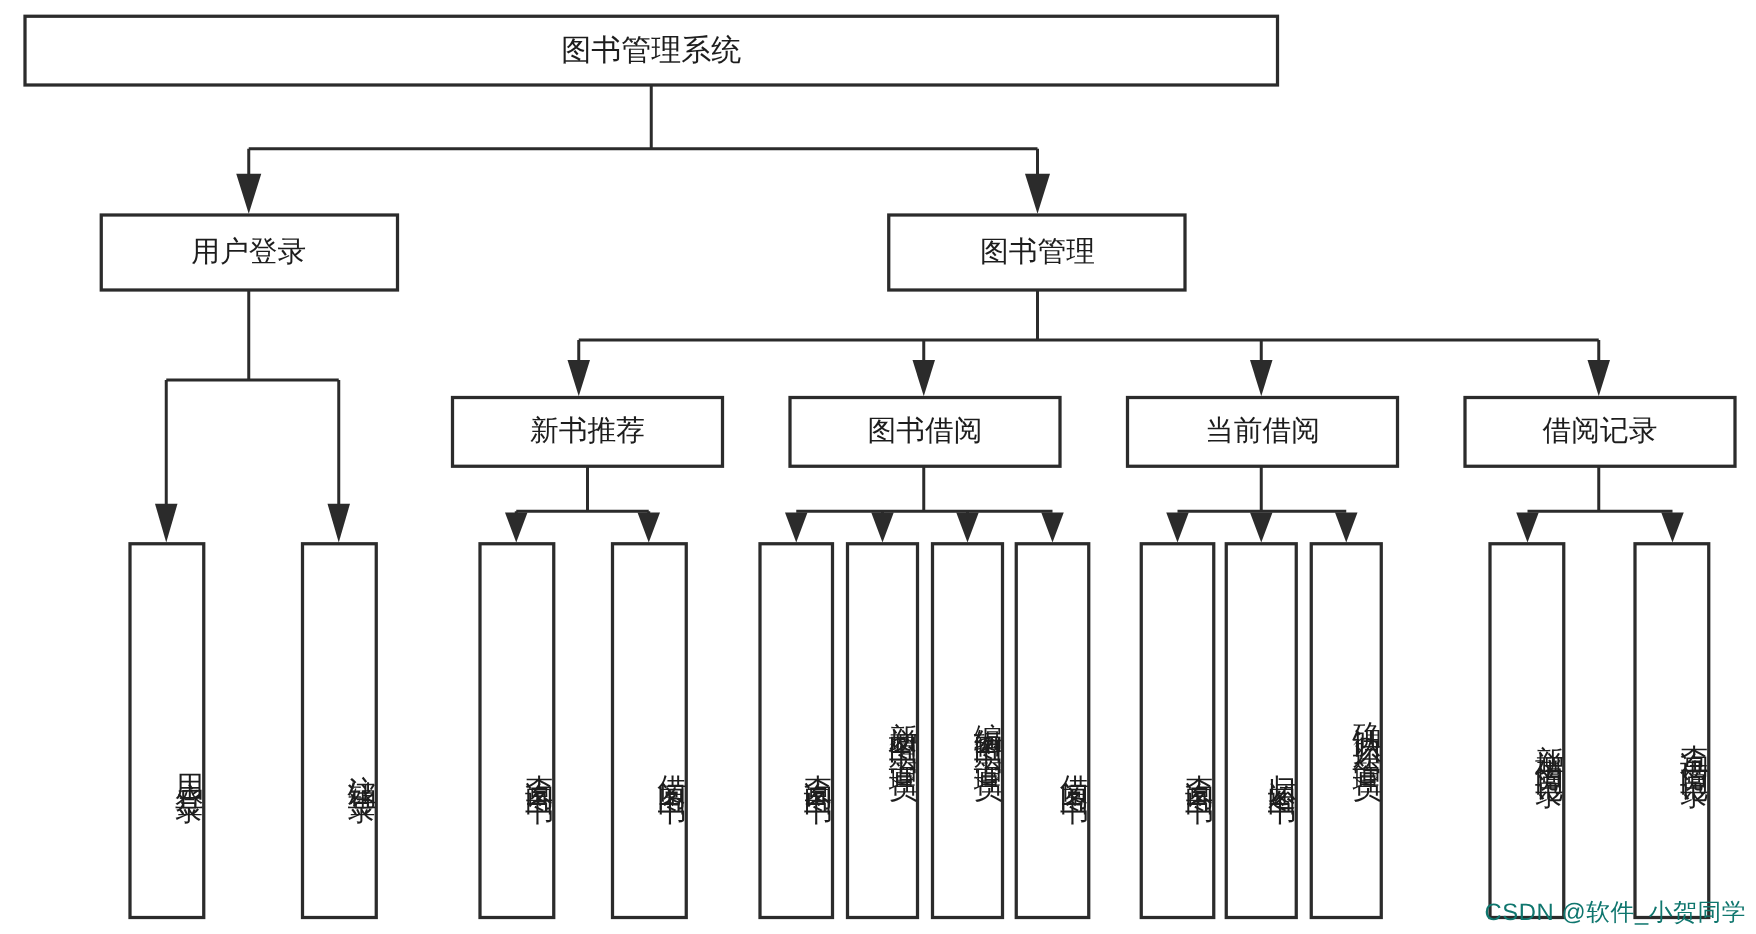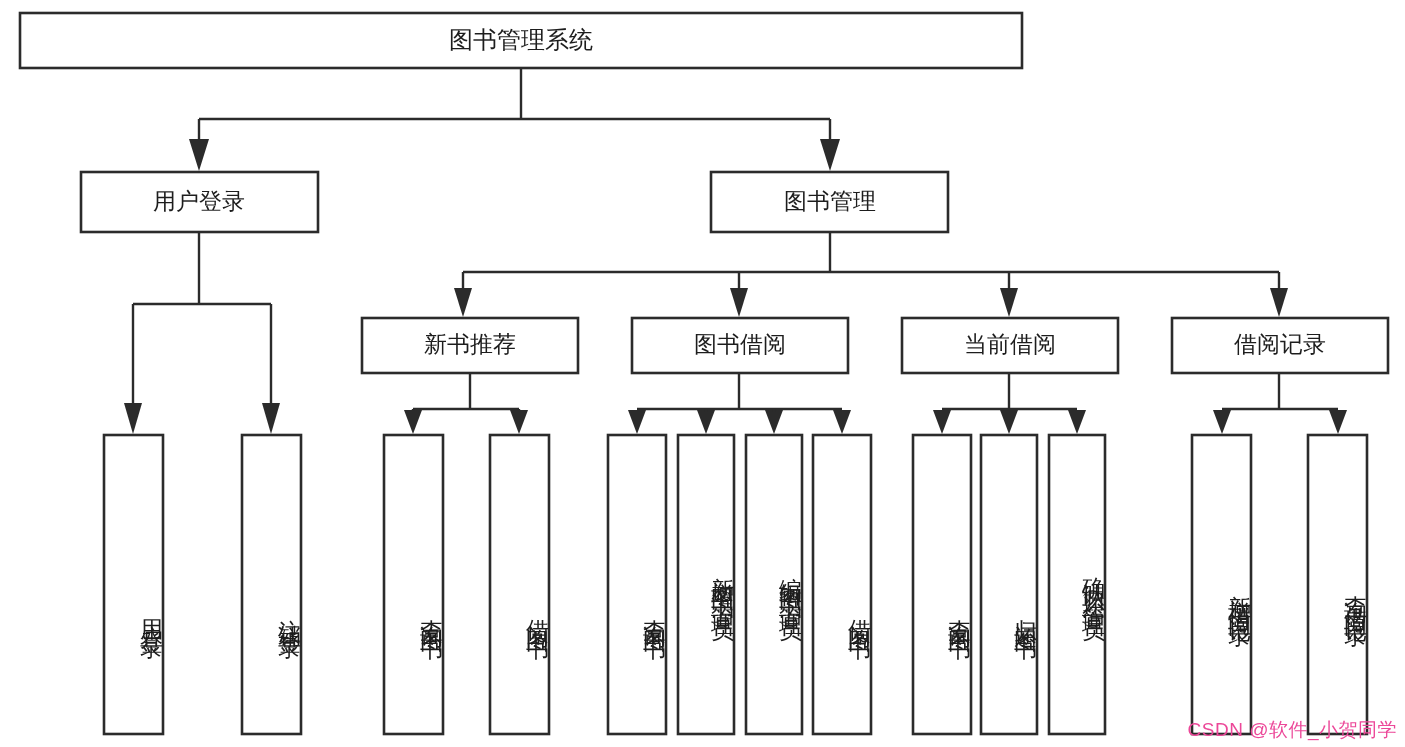--- a/index.html
+++ b/index.html
@@ -64,21 +64,21 @@
     color: #1d1d1d;
     white-space: nowrap;
     pointer-events: none;
   }
   .watermark {
     position: absolute;
     right: 8px;
     bottom: 4px;
     font-family: "Liberation Sans", "DejaVu Sans", sans-serif;
     font-size: 19px;
-    color: #ec4899;
+    color: #0f766e;
     letter-spacing: 0.5px;
     white-space: nowrap;
   }
 </style>
 </head>
 <body>
 
 <div id="diagram-root">
 
   <svg class="diagram-canvas" viewBox="0 0 1405 747">

